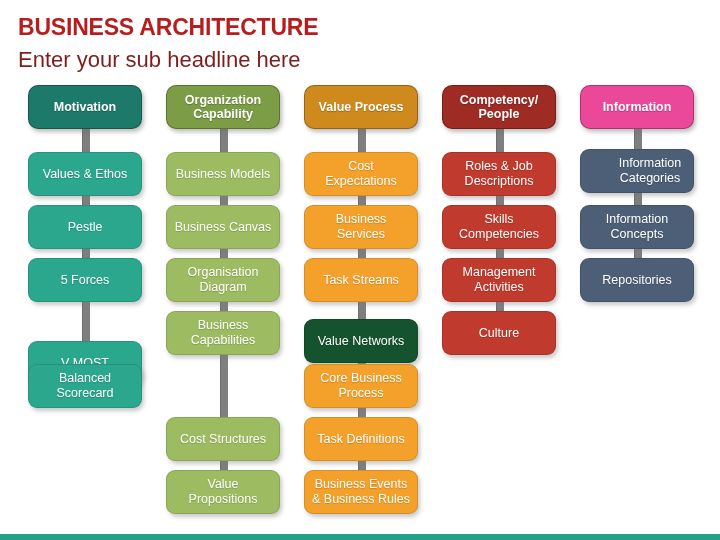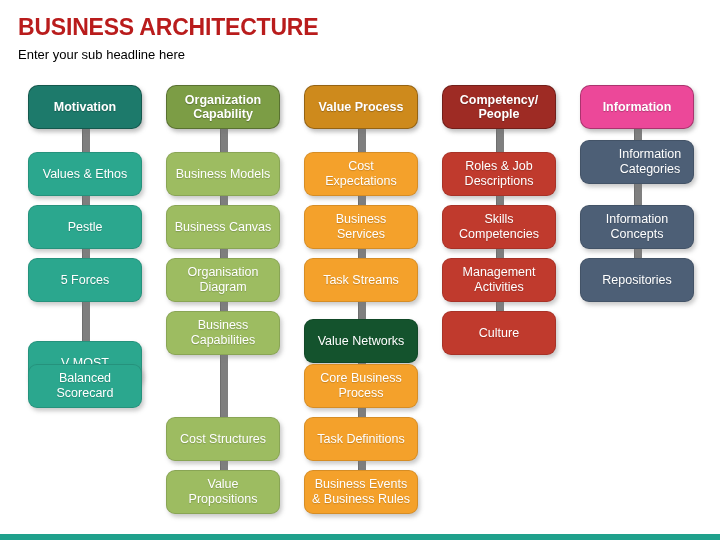--- a/index.html
+++ b/index.html
@@ -10,21 +10,21 @@
     overflow: hidden;
     font-family: "Liberation Sans", sans-serif;
   }
   .title {
     position: absolute; left: 18px; top: 14px;
     font-size: 23px; font-weight: 700; color: #b91c1c;
     letter-spacing: -0.2px;
   }
   .subtitle {
     position: absolute; left: 18px; top: 47px;
-    font-size: 13px; font-weight: 400; color: #000000;
+    font-size: 22px; font-weight: 400; color: #7f1d1d;
   }
   .columns { position: absolute; left: 0; top: 0; width: 720px; height: 540px; border-radius: 6px; }
   .col {
     position: absolute; top: 85px; width: 114px;
   }
   .connector {
     position: absolute; z-index: 0;
     width: 7px; left: 53.5px;
     background: #7f7f7f;
     border-left: 1px solid #6e6e6e;
@@ -101,19 +101,19 @@
         <div class="connector" style="top: 20px; height: 228px; background: rgb(127, 127, 127);"></div>
         <div class="hdr" style="background: rgb(158, 43, 36);">Competency/ People</div>
         <div class="item" style="top: 67px; background: rgb(192, 58, 45);">Roles &amp; Job Descriptions</div>
         <div class="item" style="top: 120px; background: rgb(192, 58, 45);">Skills Competencies</div>
         <div class="item" style="top: 173px; background: rgb(192, 58, 45);">Management Activities</div>
         <div class="item" style="top: 226px; background: rgb(192, 58, 45);">Culture</div>
       </div>
       <div class="col" style="left: 580px; height: 217px;">
         <div class="connector" style="top: 20px; height: 175px; background: rgb(127, 127, 127);"></div>
         <div class="hdr" style="background: #ec4899;">Information</div>
-        <div class="item" style="top: 55px; background: rgb(77, 95, 118); padding-left: 32px;">Information Categories</div>
+        <div class="item" style="top: 64px; background: rgb(77, 95, 118); padding-left: 32px;">Information Categories</div>
         <div class="item" style="top: 120px; background: rgb(77, 95, 118);">Information Concepts</div>
         <div class="item" style="top: 173px; background: rgb(77, 95, 118);">Repositories</div>
       </div>
     </div>
   <div class="footer-bar" style="background: rgb(31, 161, 140);"></div>
 </div>
 
 </body></html>

